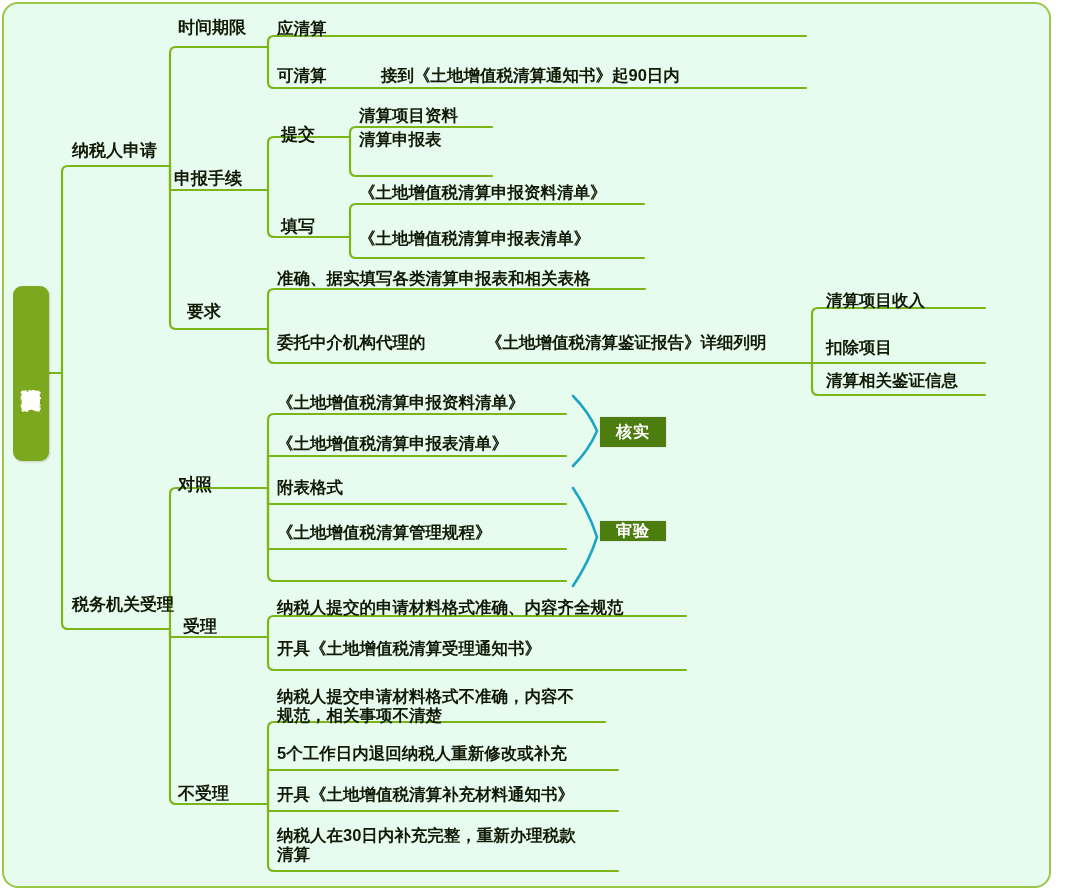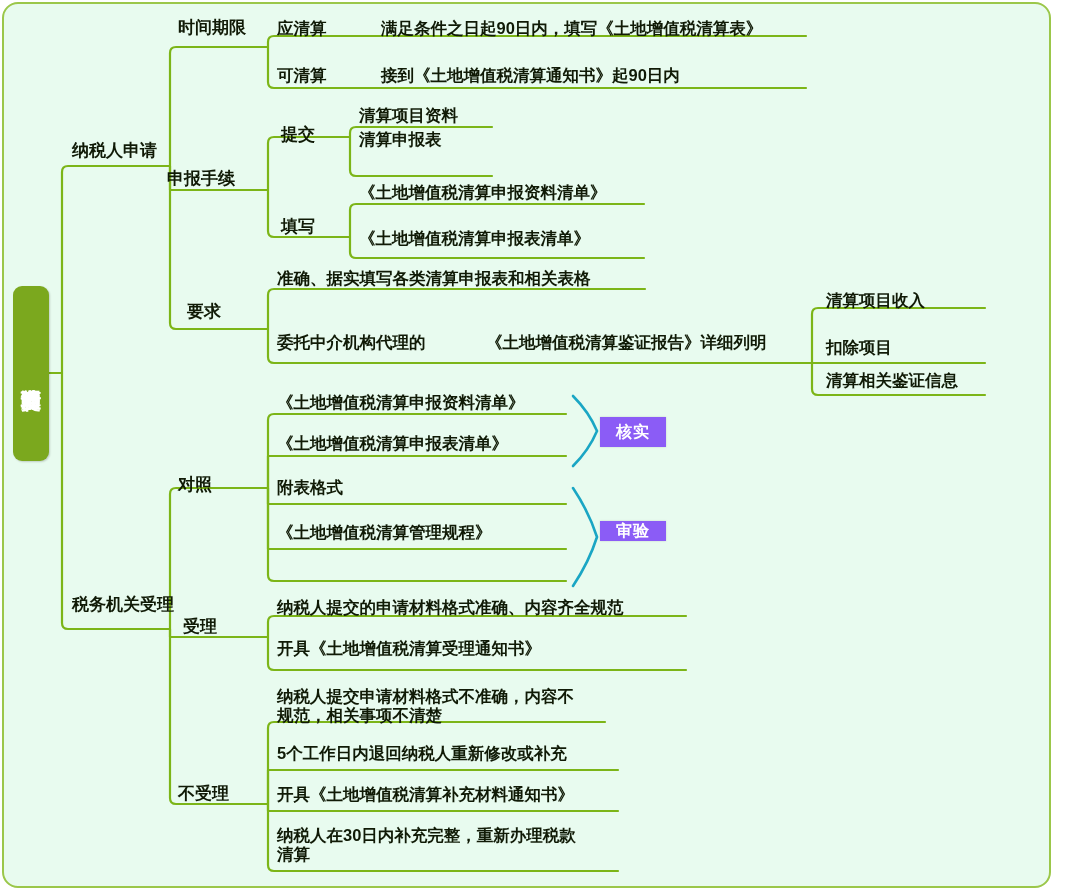--- a/index.html
+++ b/index.html
@@ -45,21 +45,21 @@
     font-weight:bold;
     white-space:pre;
     line-height:1.18;
   }
   .lvl2{font-size:17px;color:#101a06;}
   .lvl3{font-size:17px;color:#101a06;}
   .leaf{font-size:16.5px;color:#101a06;font-weight:bold;}
 
   .badge{
     position:absolute;
-    background:#8b5cf6;
+    background:#4d7c0f;
     color:#ffffff;
     font-size:16px;font-weight:bold;
     display:flex;align-items:center;justify-content:center;
     letter-spacing:1px;
     box-shadow:0 0 2px rgba(0,0,0,.15);
     font-family:Liberation Serif, serif;
   }
 </style>
 </head>
 <body>
@@ -124,29 +124,28 @@
   </svg>
 
   <div class="root-node">
     <div class="rtxt">清算申请和受理</div>
   </div>
 
   <div class="nd lvl2" style="left:72px;top:141px;width:96px;">纳税人申请</div>
   <div class="nd lvl2" style="left:72px;top:595px;width:100px;">税务机关受理</div>
 
   <div class="nd lvl3" style="left:178px;top:18px;">时间期限</div>
-  <div class="nd lvl3" style="left:167px;top:169px;">申报手续</div>
+  <div class="nd lvl3" style="left:174px;top:169px;">申报手续</div>
   <div class="nd lvl3" style="left:187px;top:302px;">要求</div>
 
   <div class="nd lvl3" style="left:178px;top:475px;">对照</div>
   <div class="nd lvl3" style="left:183px;top:617px;">受理</div>
   <div class="nd lvl3" style="left:178px;top:784px;">不受理</div>
 
   <div class="nd leaf" style="left:277px;top:19px;">应清算</div>
-  <div class="nd leaf" style="left:381px;top:19px;">满足条件之日起90日内，填写《土地增值税清算表》</div>
 
   <div class="nd leaf" style="left:277px;top:66px;">可清算</div>
   <div class="nd leaf" style="left:381px;top:66px;">接到《土地增值税清算通知书》起90日内</div>
 
   <div class="nd lvl3" style="left:281px;top:125px;">提交</div>
   <div class="nd leaf" style="left:359px;top:106px;">清算项目资料</div>
   <div class="nd leaf" style="left:359px;top:130px;">清算申报表</div>
 
   <div class="nd lvl3" style="left:281px;top:217px;">填写</div>
   <div class="nd leaf" style="left:359px;top:183px;">《土地增值税清算申报资料清单》</div>

